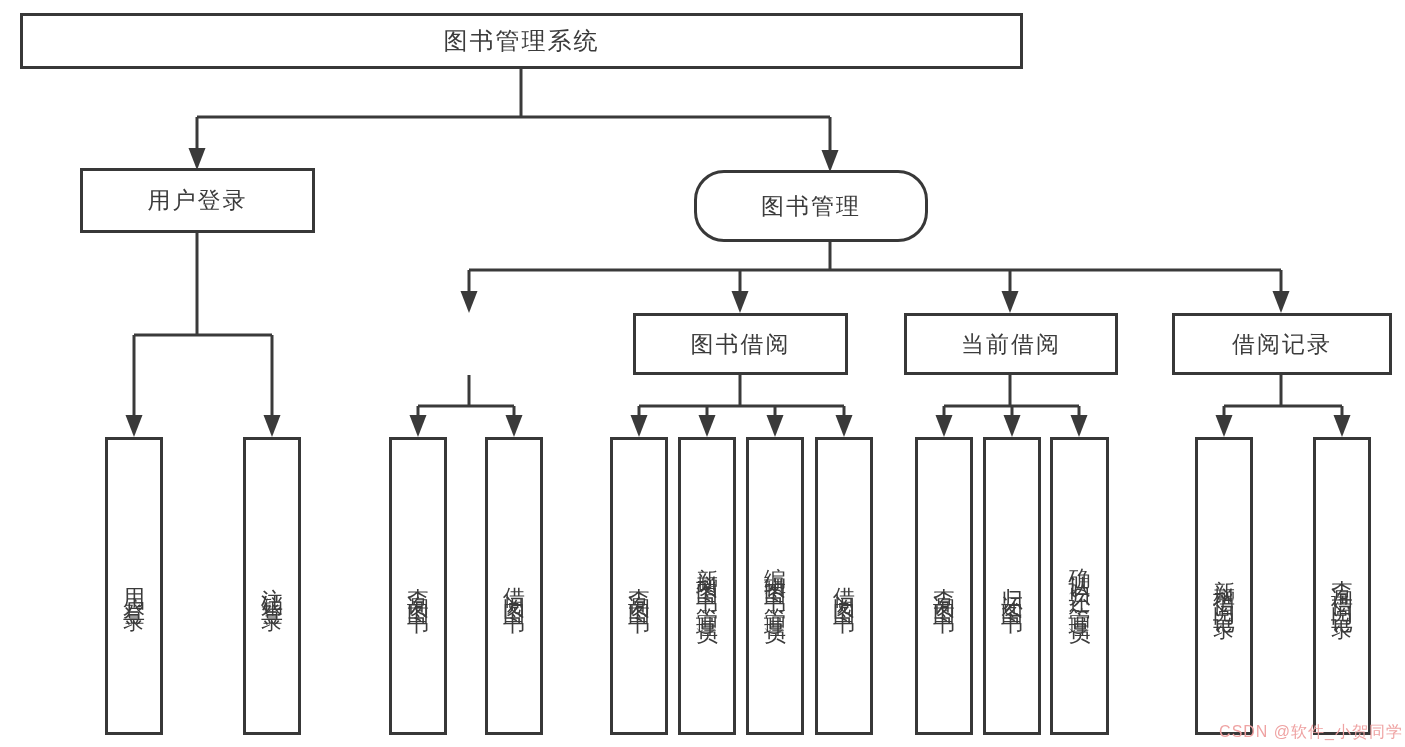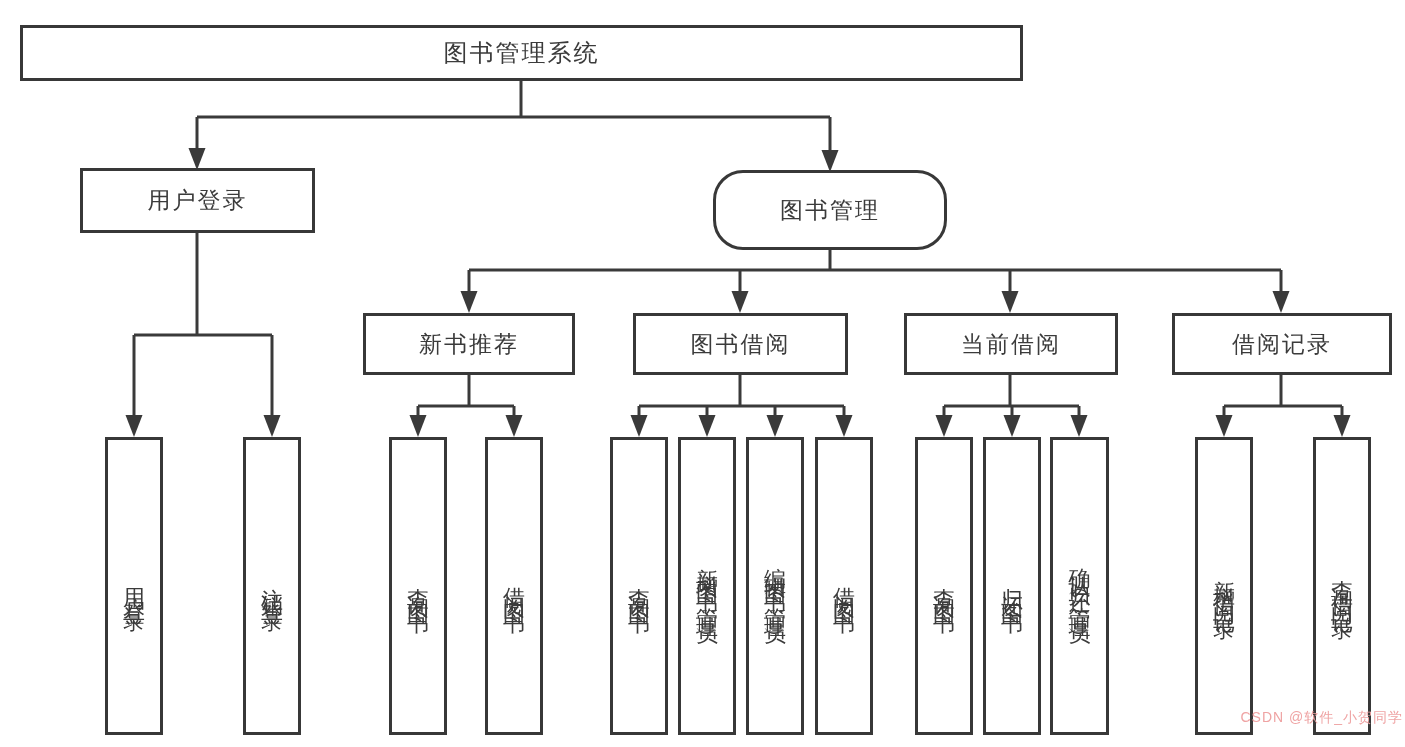--- a/index.html
+++ b/index.html
@@ -16,22 +16,22 @@
     display:flex; align-items:center; justify-content:center;
     text-align:center;
   }
   .box.h { font-size:23px; letter-spacing:2px; }
   .box.root { font-size:24px; }
   .box.v {
     writing-mode:vertical-rl; text-orientation:mixed;
     font-size:22px; letter-spacing:8px;
   }
   #watermark {
-    position:absolute; right:2px; bottom:20px; z-index:5;
-    font-size:14px; letter-spacing:1px; color:#efa3a3; white-space:nowrap;
+    position:absolute; right:2px; bottom:4px; z-index:5;
+    font-size:16px; letter-spacing:1px; color:#efa3a3; white-space:nowrap;
   }
 </style>
 </head>
 <body>
 
 <div id="stage">
 
   <svg id="connectors" width="1405" height="747" viewBox="0 0 1405 747">
       <line x1="521" y1="69" x2="521" y2="118" stroke="#3a3a3a" stroke-width="3"></line>
       <line x1="197" y1="117" x2="830" y2="117" stroke="#3a3a3a" stroke-width="3"></line>
@@ -80,26 +80,25 @@
       <polygon points="698.5,415 715.5,415 707,437" fill="#3a3a3a"></polygon>
       <polygon points="766.5,415 783.5,415 775,437" fill="#3a3a3a"></polygon>
       <polygon points="835.5,415 852.5,415 844,437" fill="#3a3a3a"></polygon>
       <polygon points="935.5,415 952.5,415 944,437" fill="#3a3a3a"></polygon>
       <polygon points="1003.5,415 1020.5,415 1012,437" fill="#3a3a3a"></polygon>
       <polygon points="1070.5,415 1087.5,415 1079,437" fill="#3a3a3a"></polygon>
       <polygon points="1215.5,415 1232.5,415 1224,437" fill="#3a3a3a"></polygon>
       <polygon points="1333.5,415 1350.5,415 1342,437" fill="#3a3a3a"></polygon>
     </svg>
 
-  <div class="box h root" style="left:20px; top:13px; width:1003px; height:56px;margin-top:12px;">图书管理系统</div>
+  <div class="box h root" style="left:20px; top:13px; width:1003px; height:56px;">图书管理系统</div>
 
   <div class="box h" style="left:80px; top:168px; width:235px; height:65px;">用户登录</div>
-  <div class="box h" style="left:713px; top:170px; width:234px; height:80px;border-radius:30px;">图书管理</div>
+  <div class="box h" style="left:694px; top:170px; width:234px; height:72px;border-radius:30px;">图书管理</div>
 
-  <div class="box h" style="left:363px; top:313px; width:212px; height:62px;">新书推荐</div>
   <div class="box h" style="left:904px; top:313px; width:214px; height:62px;">当前借阅</div>
   <div class="box h" style="left:633px; top:313px; width:215px; height:62px;">图书借阅</div>
   <div class="box h" style="left:1172px; top:313px; width:220px; height:62px;">借阅记录</div>
 
   <div class="box v" style="left:105px; top:437px; width:58px; height:298px;">用户登录</div>
   <div class="box v" style="left:243px; top:437px; width:58px; height:298px;">注销登录</div>
 
   <div class="box v" style="left:389px; top:437px; width:58px; height:298px;">查询图书</div>
   <div class="box v" style="left:485px; top:437px; width:58px; height:298px;">借阅图书</div>
 

